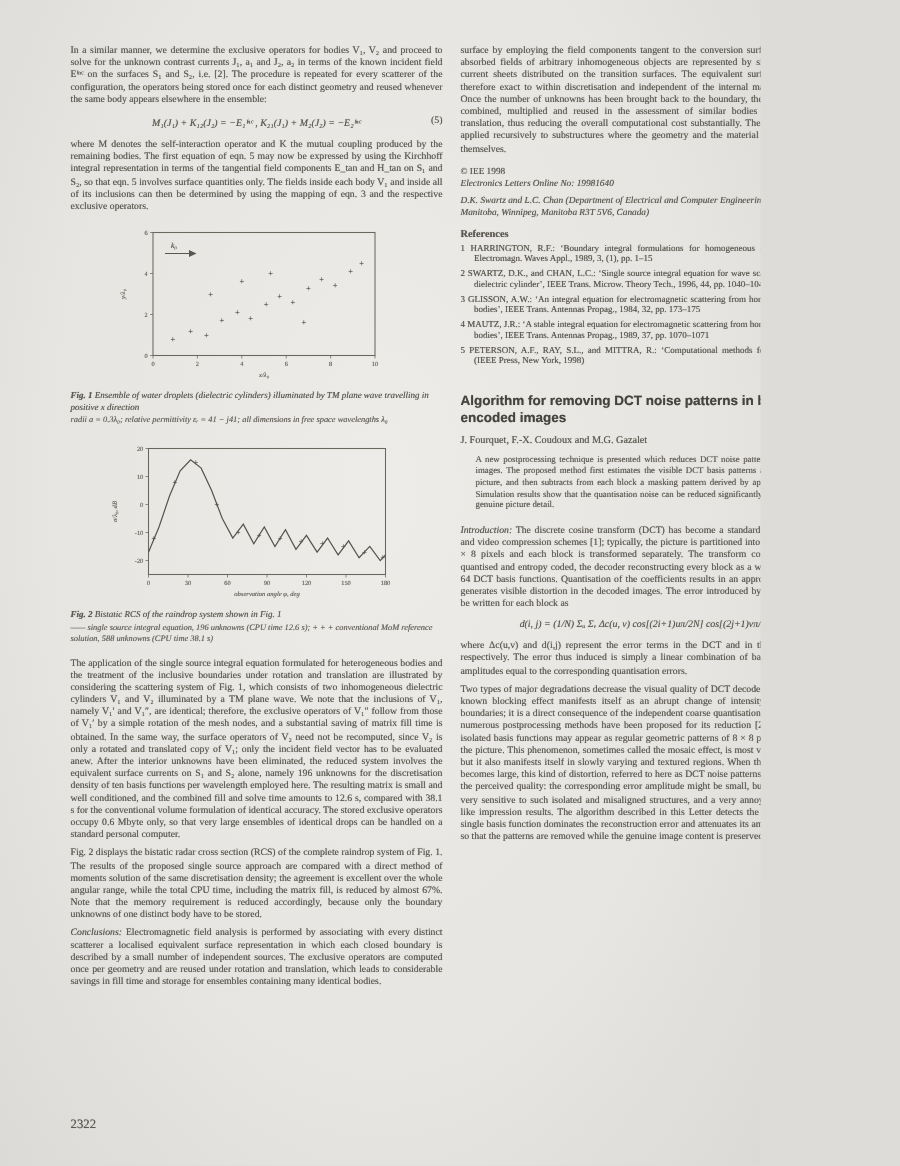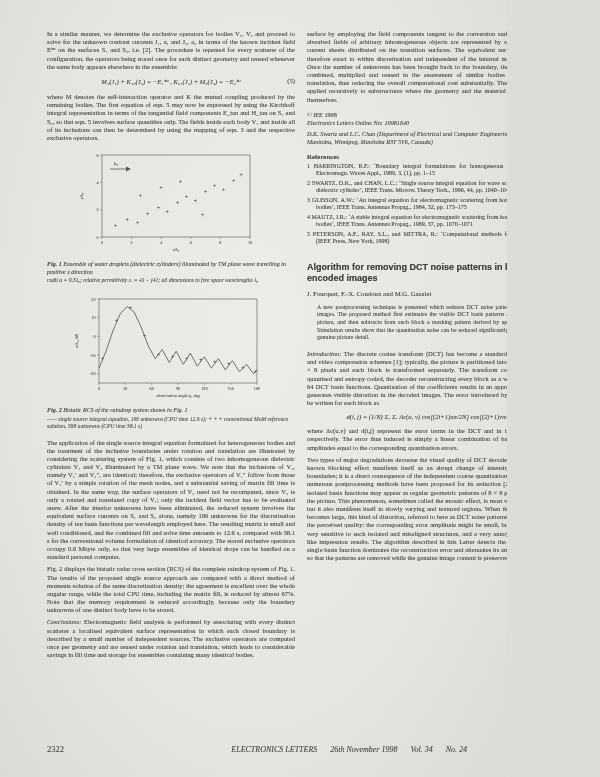--- a/index.html
+++ b/index.html
@@ -190,21 +190,15 @@
       <span>d(i, j) = (1/N) Σᵤ Σᵥ Δc(u, v) cos[(2i+1)uπ/2N] cos[(2j+1)vπ/2N]</span>
       <span class="eqno">(1)</span>
     </div>
 
     <p class="p">where Δc(u,v) and d(i,j) represent the error terms in the DCT and in the spatial domain, respectively. The error thus induced is simply a linear combination of basis functions, with amplitudes equal to the corresponding quantisation errors.</p>
     <p class="p">Two types of major degradations decrease the visual quality of DCT decoded images. The well known blocking effect manifests itself as an abrupt change of intensity along the block boundaries; it is a direct consequence of the independent coarse quantisation of each block, and numerous postprocessing methods have been proposed for its reduction [2 – 5]. In contrast, isolated basis functions may appear as regular geometric patterns of 8 × 8 pixels spread across the picture. This phenomenon, sometimes called the mosaic effect, is most visible on flat areas, but it also manifests itself in slowly varying and textured regions. When the quantisation step becomes large, this kind of distortion, referred to here as DCT noise patterns, strongly degrades the perceived quality: the corresponding error amplitude might be small, but the human eye is very sensitive to such isolated and misaligned structures, and a very annoying checkerboard-like impression results. The algorithm described in this Letter detects the blocks in which a single basis function dominates the reconstruction error and attenuates its amplitude adaptively, so that the patterns are removed while the genuine image content is preserved.</p>
   </div>
 
   <div class="footer">
     <span class="pageno">2322</span>
-    <span class="journal">
-      <span>ELECTRONICS LETTERS</span>
-      <span>26th November 1998</span>
-      <span>Vol. 34</span>
-      <span>No. 24</span>
-    </span>
   </div>
 
 </div>
 
 </body></html>

